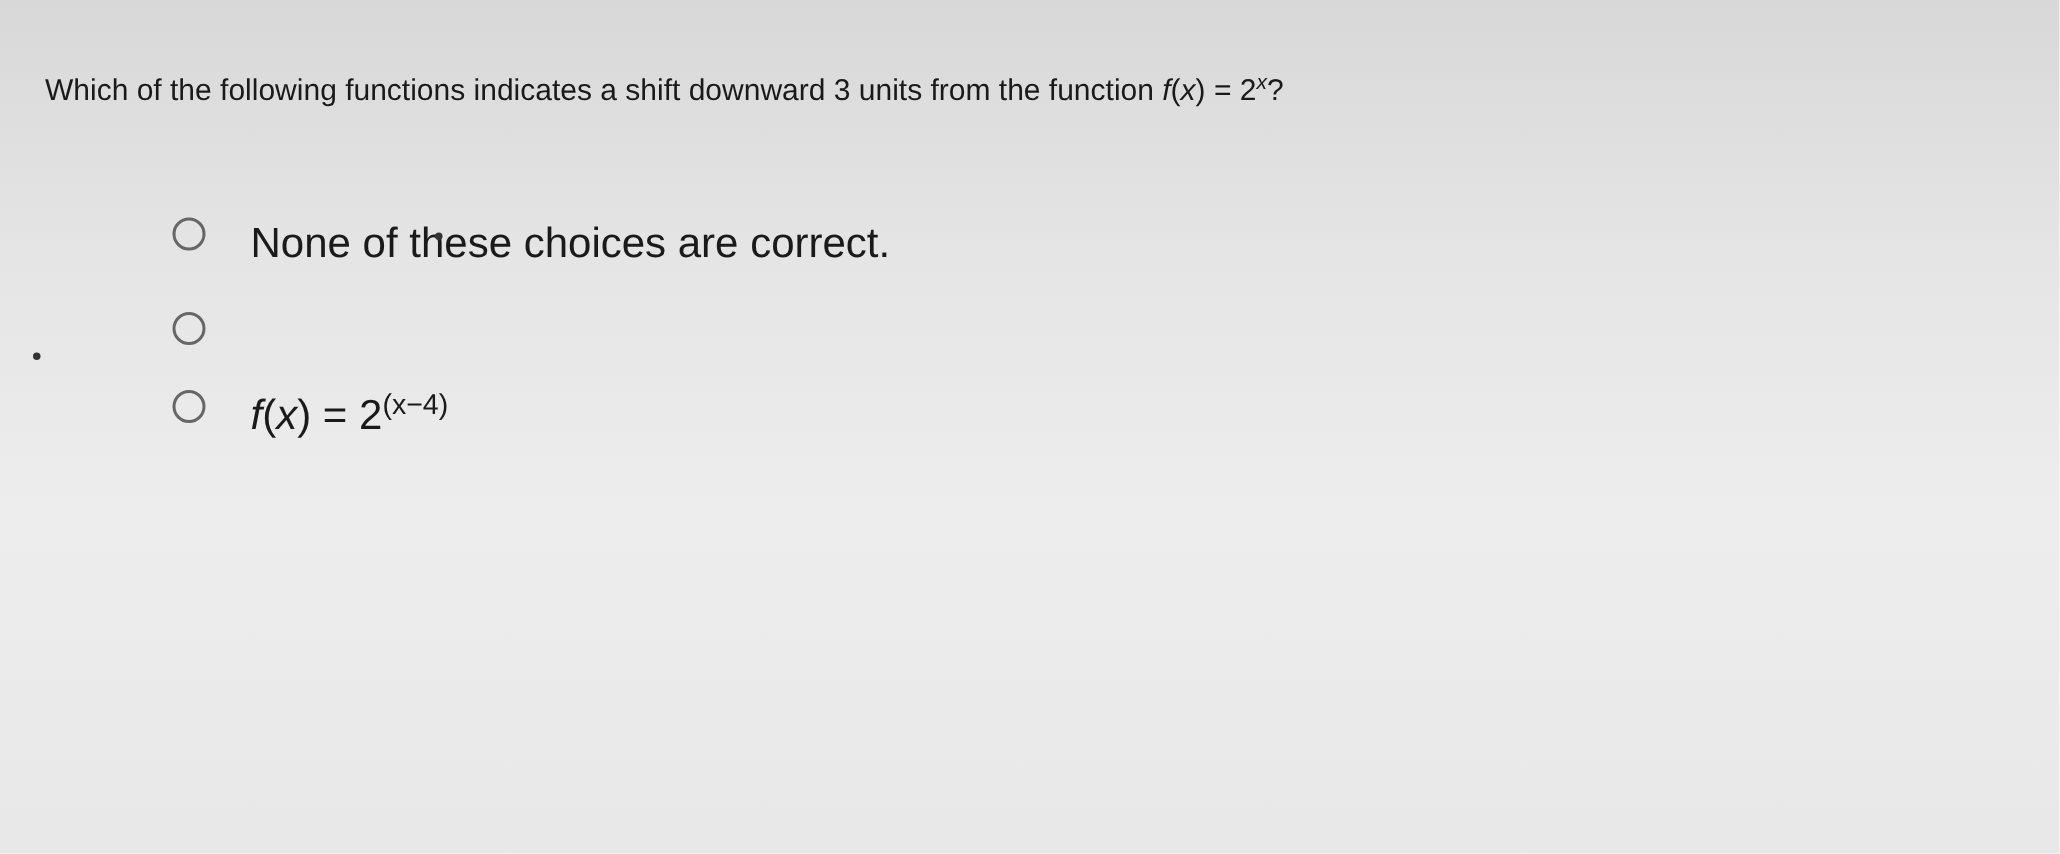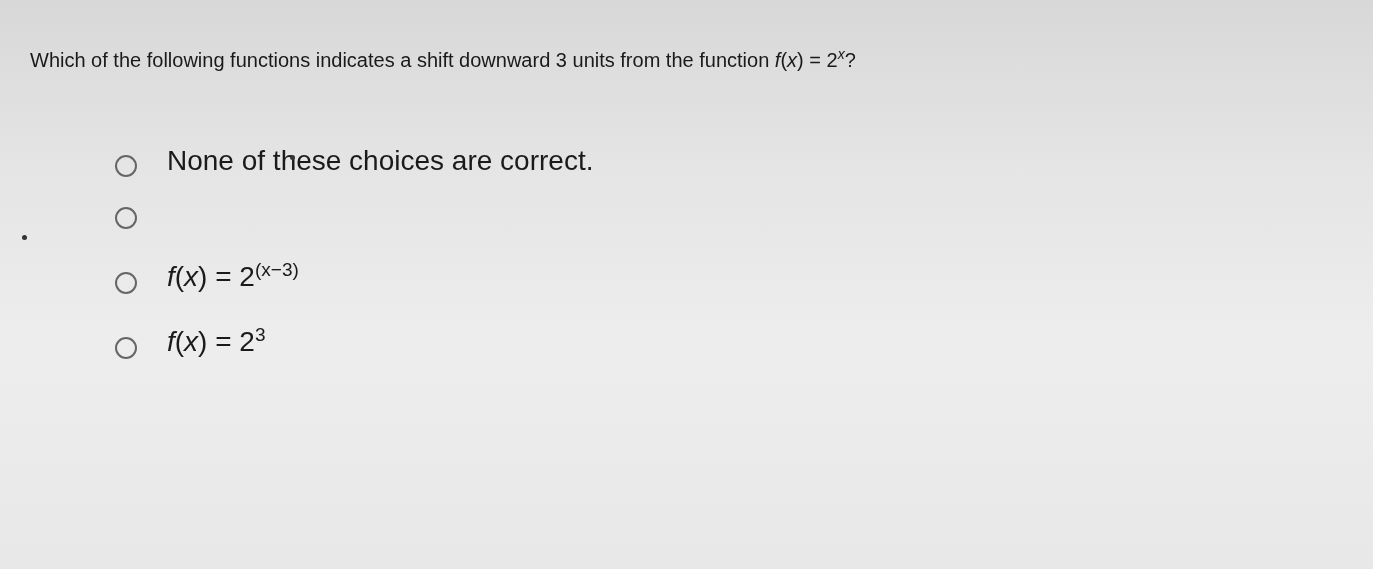--- a/index.html
+++ b/index.html
@@ -30,21 +30,21 @@
     .sup {
       vertical-align: super;
       font-size: 0.7em;
       font-style: italic;
     }
     .options {
       margin-left: 85px;
     }
     .option {
       display: flex;
-      align-items: flex-end;
+      align-items: flex-start;
       margin-bottom: 30px;
       font-size: 28px;
       cursor: pointer;
     }
     .radio {
       width: 22px;
       height: 22px;
       border: 2px solid #666;
       border-radius: 50%;
       margin-right: 30px;
@@ -94,25 +94,19 @@
     <div class="option-label">None of these choices are correct.</div>
   </div>
 
   <div class="option">
     <div class="radio"></div>
   </div>
 
   <div class="option">
     <div class="radio"></div>
     <div class="option-label">
-      <span class="fn-i">f</span>(<span class="var-i">x</span>)<span> = 2</span><span class="sup-exp">(x−3)</span>
+      <span class="fn-i">f</span>(<span class="var-i">x</span>)<span> = 2</span><span class="sup-exp">(x−4)</span>
     </div>
   </div>
 
-  <div class="option">
-    <div class="radio"></div>
-    <div class="option-label">
-      <span class="fn-i">f</span>(<span class="var-i">x</span>)<span> = 2</span><span class="sup-exp">3</span>
-    </div>
-  </div>
 
 
 </div>
 
 </body></html>

